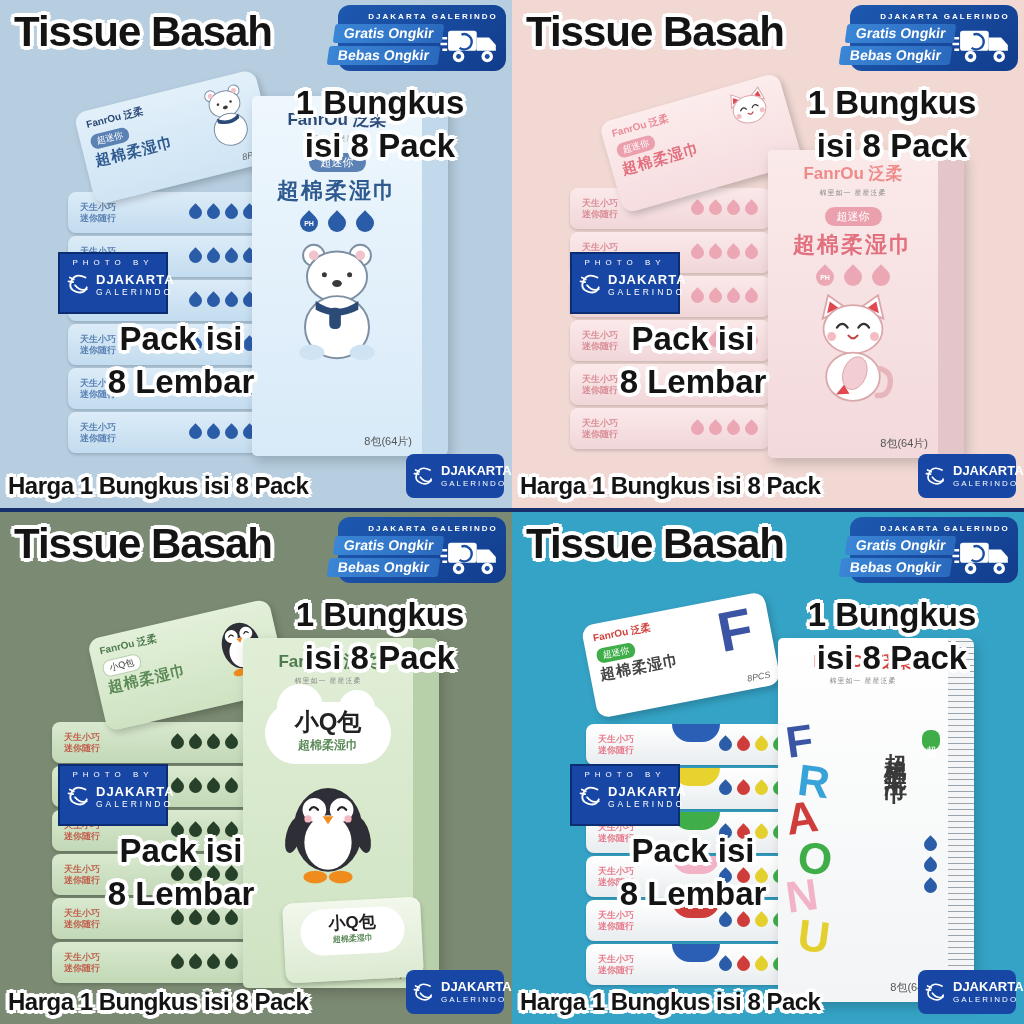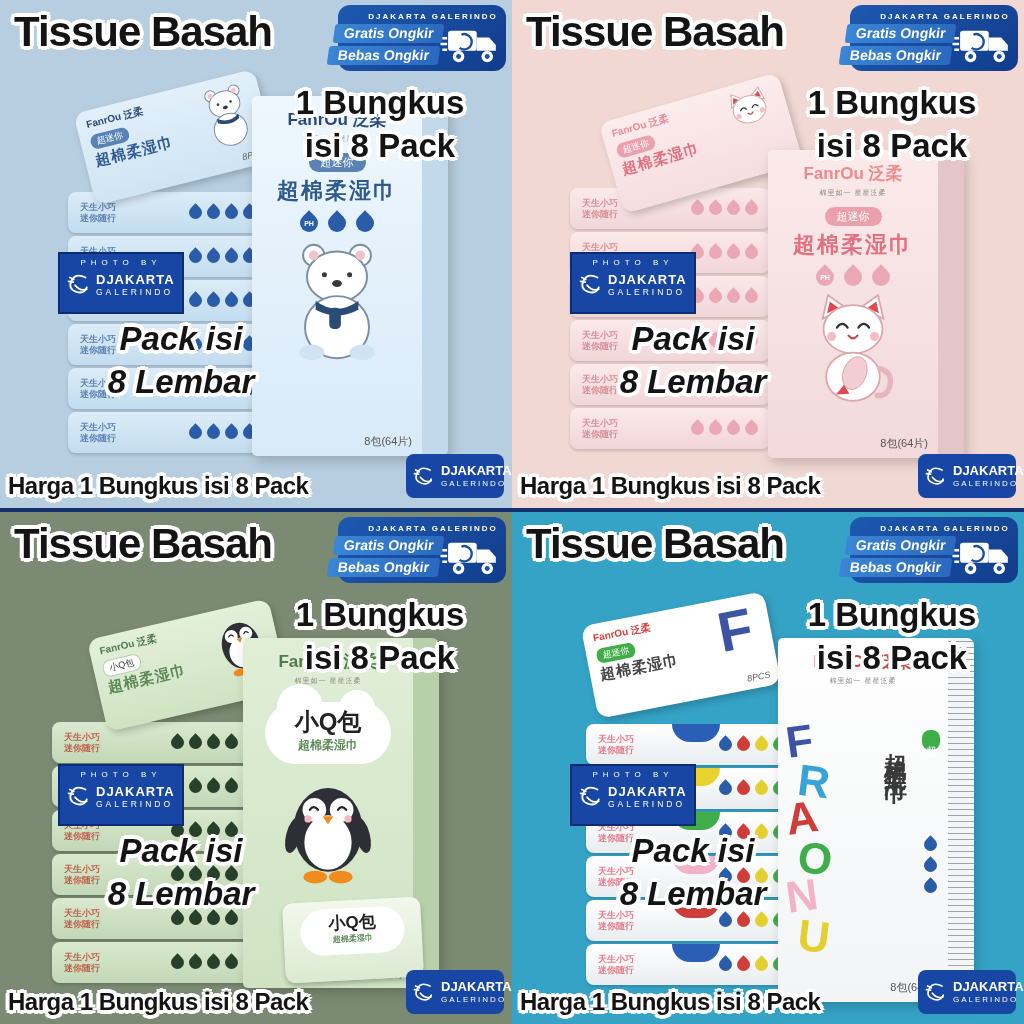--- a/index.html
+++ b/index.html
@@ -23,33 +23,33 @@
   .promo-store{position:absolute;top:7px;left:30px;right:8px;color:#fff;font-size:8px;
     letter-spacing:2px;text-align:center;font-weight:bold;white-space:nowrap;}
   .ribbon{position:absolute;color:#fff;font-weight:800;font-size:14px;padding:1px 10px 2px;
     background:linear-gradient(100deg,#3b86d6,#2a69bd);transform:skewX(-8deg);
     border-radius:3px;white-space:nowrap;}
   .r1{top:19px;left:-4px;}
   .r2{top:41px;left:-10px;}
   .truck{position:absolute;right:4px;top:20px;width:62px;height:42px;}
 
   
-  .photo-badge{position:absolute;left:58px;top:252px;width:126px;height:62px;
+  .photo-badge{position:absolute;left:58px;top:252px;width:110px;height:62px;
     background:#1746a4;border:2px solid #0d2d72;color:#fff;padding:4px 6px;
     box-sizing:border-box;z-index:6;}
   .pb-top{font-size:8px;letter-spacing:5px;text-align:center;white-space:nowrap;}
   .pb-row{display:flex;align-items:center;gap:4px;margin-top:4px;}
   .pb-logo{width:26px;height:26px;flex:none;}
   .pb-name1{font-size:13px;letter-spacing:1px;font-weight:bold;white-space:nowrap;}
   .pb-name2{font-size:8.5px;letter-spacing:3px;white-space:nowrap;}
 
   
   .note{position:absolute;font-size:33px;line-height:1.3;text-align:center;z-index:7;}
   .note-bungkus{top:82px;right:4px;width:256px;}
-  .note-pack{top:318px;left:96px;width:170px;font-style:italic;}
+  .note-pack{top:318px;left:96px;width:170px;}
   .price{position:absolute;bottom:8px;left:8px;font-size:24px;letter-spacing:-0.5px;z-index:7;white-space:nowrap;}
 
   
   .footer-badge{position:absolute;right:8px;bottom:10px;width:98px;height:44px;
     background:#1746a4;border-radius:8px;color:#fff;display:flex;align-items:center;
     gap:5px;padding:4px 6px;box-sizing:border-box;z-index:8;}
   .fb-logo{width:24px;height:24px;flex:none;}
   .fb-name1{font-size:13px;font-weight:bold;line-height:1.1;}
   .fb-name2{font-size:8px;letter-spacing:2px;}
 

